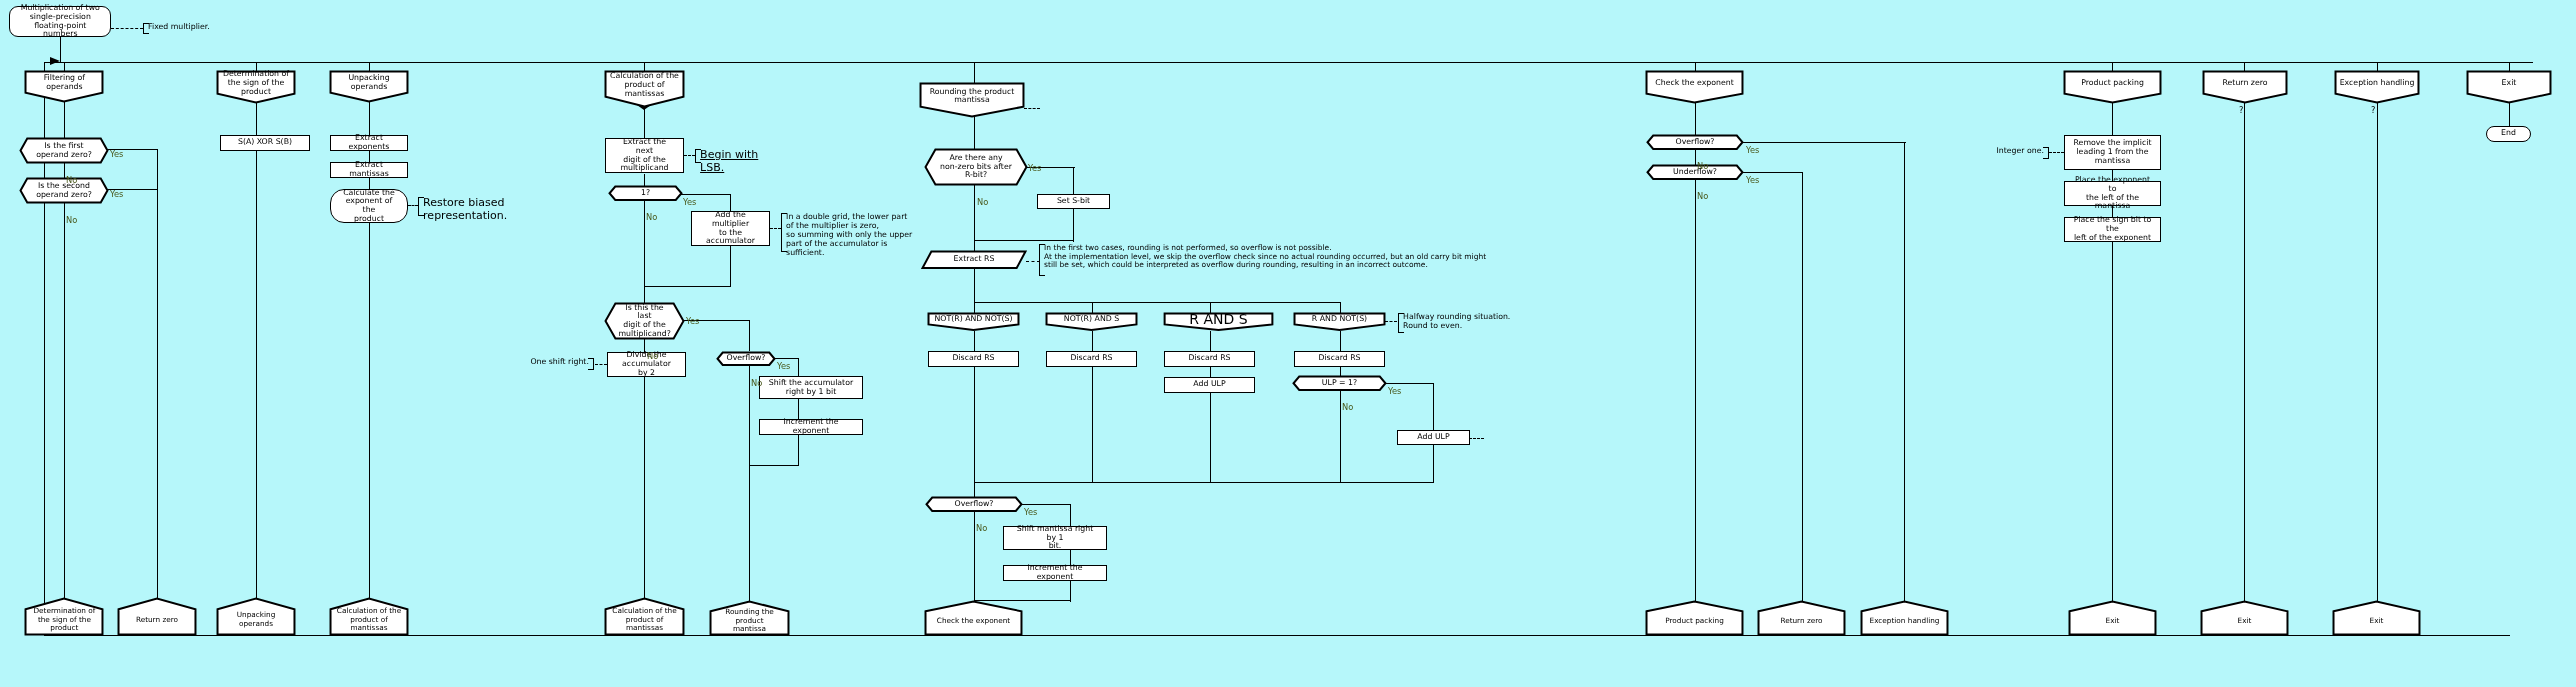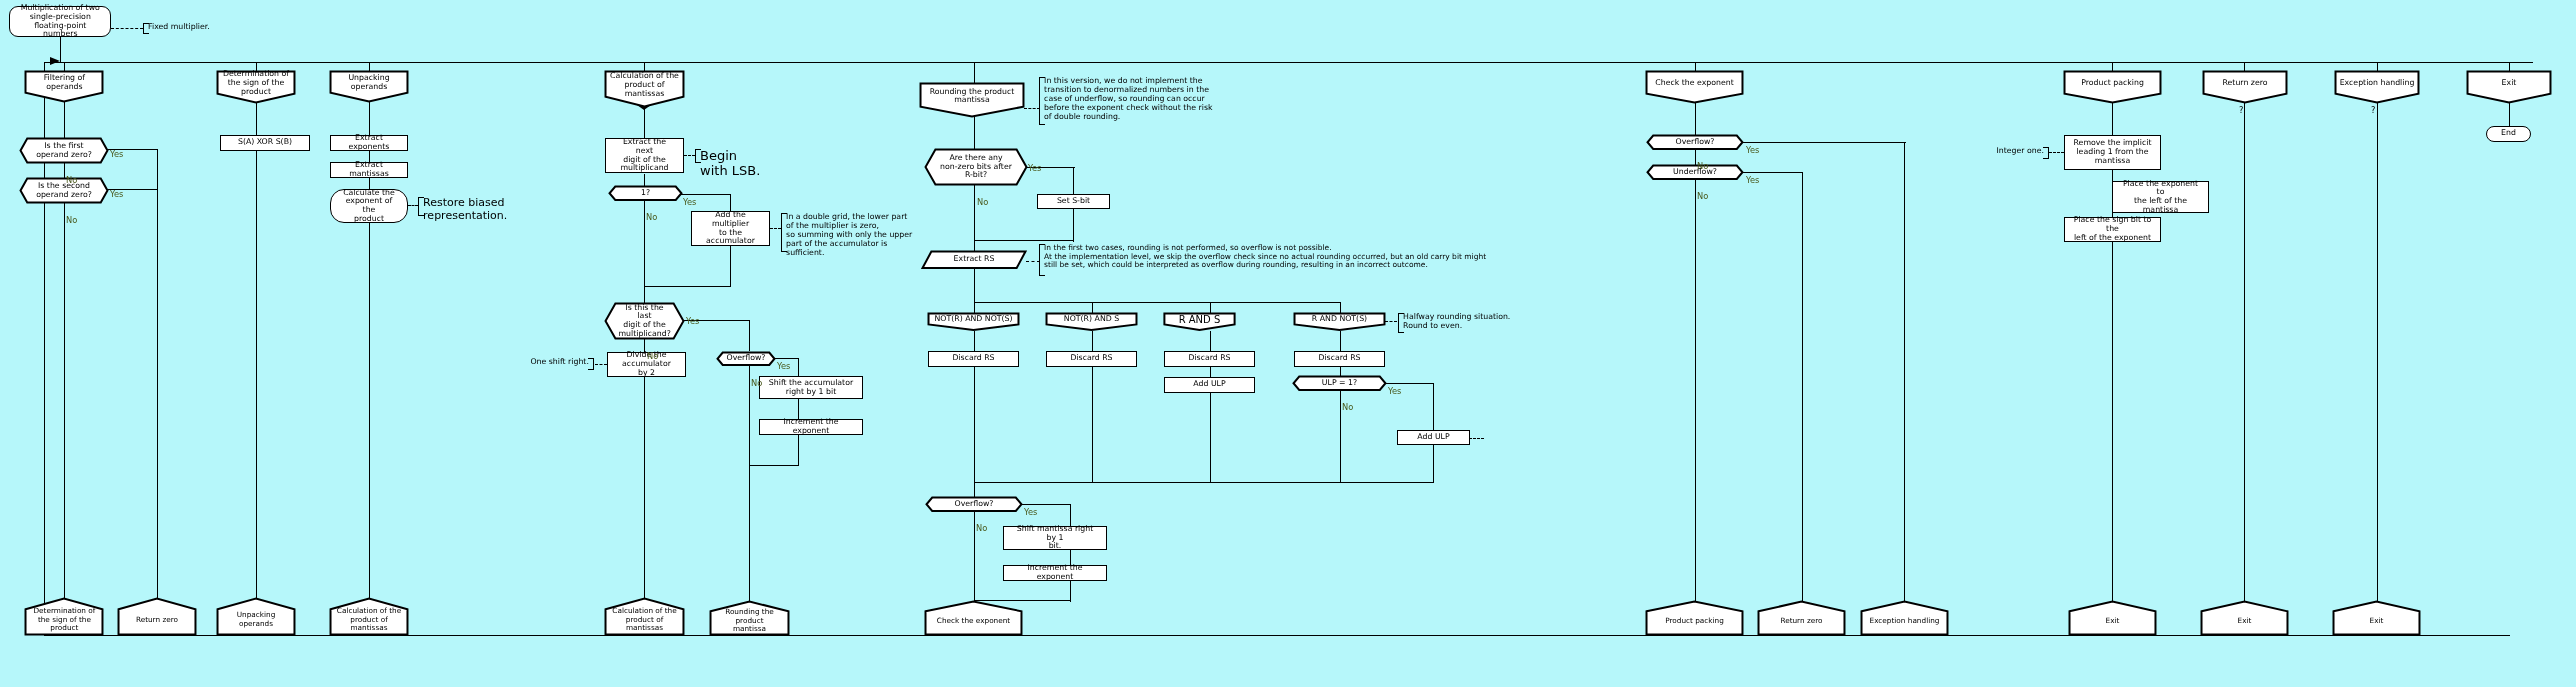--- a/index.html
+++ b/index.html
@@ -225,21 +225,21 @@
   </div>
   <div class="arrow down" style="left:637px;top:105px;"></div>
   <div class="ln lnv" style="left:644px;top:108px;height:31px;"></div>
 
   <div class="node" style="left:605px;top:138px;width:79px;height:35px;font-size:7.8px;">
     <span class="nlabel" style="white-space:pre-line">Extract the next
 digit of the
 multiplicand</span>
   </div>
   <div class="dash" style="left:684px;top:155px;width:11.4px;"></div>
-  <div class="note" style="left:695px;top:149px;width:67px;height:13.5px;font-size:13px;">Begin with LSB.</div>
+  <div class="note" style="left:695px;top:149px;width:67px;height:13.5px;font-size:11px;text-decoration:underline;">Begin with LSB.</div>
   <div class="ln lnv" style="left:644px;top:174px;height:13.5px;"></div>
 
   <div class="node hex" style="left:609px;top:186px;width:73px;height:14.5px;font-size:7.8px;">
     <svg class="svgfill" viewBox="0 0 140 28" preserveAspectRatio="none">
       <polygon points="12,1 128,1 139,14 128,27 12,27 1,14" fill="#ffffff" stroke="#000" stroke-width="2" vector-effect="non-scaling-stroke"></polygon>
     </svg>
     <span class="nlabel">1?</span>
   </div>
   <div class="lbl" style="left:683px;top:185px;">Yes</div>
   <div class="lbl" style="left:646px;top:200px;">No</div>
@@ -312,25 +312,20 @@
 
   <div class="node pent-down" style="left:920px;top:83px;width:104px;height:34px;font-size:7.8px;">
     <svg class="svgfill" viewBox="0 0 200 66" preserveAspectRatio="none">
       <polygon points="1,1 199,1 199,46 100,65 1,46" fill="#ffffff" stroke="#000" stroke-width="2" vector-effect="non-scaling-stroke"></polygon>
     </svg>
     <span class="nlabel" style="white-space:pre-line">Rounding the product
 mantissa</span>
   </div>
   <div class="ln lnv" style="left:974px;top:71px;height:12.4px;"></div>
   <div class="dash" style="left:1024px;top:108px;width:15.5px;"></div>
-  <div class="note" style="left:1039px;top:77px;width:176px;height:48px;font-size:7.8px;">In this version, we do not implement the
-transition to denormalized numbers in the
-case of underflow, so rounding can occur
-before the exponent check without the risk
-of double rounding.</div>
   <div class="ln lnv" style="left:974px;top:117px;height:33px;"></div>
 
   <div class="node hex" style="left:925px;top:149px;width:102px;height:36px;font-size:7.8px;justify-content:center;">
     <svg class="svgfill" viewBox="0 0 196 70" preserveAspectRatio="none">
       <polygon points="20,1 176,1 195,35 176,69 20,69 1,35" fill="#ffffff" stroke="#000" stroke-width="2" vector-effect="non-scaling-stroke"></polygon>
     </svg>
     <span class="nlabel" style="white-space:pre-line">Are there any
 non-zero bits after
 R-bit?</span>
   </div>
@@ -381,21 +376,21 @@
       <polygon points="1,1 175,1 175,22 88,33 1,22" fill="#ffffff" stroke="#000" stroke-width="2" vector-effect="non-scaling-stroke"></polygon>
     </svg>
     <span class="nlabel" style="margin-bottom:4.1px;">NOT(R) AND S</span>
   </div>
   <div class="ln lnv" style="left:1092px;top:331px;height:20px;"></div>
   <div class="node" style="left:1046px;top:351px;width:91px;height:15.5px;font-size:7.8px;">
     <span class="nlabel">Discard RS</span>
   </div>
   <div class="ln lnv" style="left:1092px;top:366px;height:117px;"></div>
 
-  <div class="node pent-down" style="left:1164px;top:313px;width:71px;height:17.6px;font-size:10px;">
+  <div class="node pent-down" style="left:1164px;top:313px;width:109px;height:17.6px;font-size:14px;">
     <svg class="svgfill" viewBox="0 0 176 34" preserveAspectRatio="none">
       <polygon points="1,1 175,1 175,22 88,33 1,22" fill="#ffffff" stroke="#000" stroke-width="2" vector-effect="non-scaling-stroke"></polygon>
     </svg>
     <span class="nlabel" style="margin-bottom:4.1px;">R AND S</span>
   </div>
   <div class="ln lnv" style="left:1210px;top:331px;height:20px;"></div>
   <div class="node" style="left:1164px;top:351px;width:91px;height:15.5px;font-size:7.8px;">
     <span class="nlabel">Discard RS</span>
   </div>
   <div class="ln lnv" style="left:1210px;top:366px;height:11.4px;"></div>
@@ -504,21 +499,21 @@
 
   <div class="node" style="left:2064px;top:135px;width:97px;height:35px;font-size:7.8px;">
     <span class="nlabel" style="white-space:pre-line">Remove the implicit
 leading 1 from the
 mantissa</span>
   </div>
   <div class="dash" style="left:2049px;top:152px;width:14.5px;"></div>
   <div class="note rightbar" style="left:1992px;top:147px;width:57px;height:12.4px;font-size:7.8px;">Integer one.</div>
   <div class="ln lnv" style="left:2112px;top:170px;height:11.4px;"></div>
 
-  <div class="node" style="left:2064px;top:181px;width:97px;height:32px;font-size:7.8px;margin-left:48px;">
+  <div class="node" style="left:2064px;top:181px;width:97px;height:25px;font-size:7.8px;">
     <span class="nlabel" style="white-space:pre-line">Place the exponent to
 the left of the mantissa</span>
   </div>
   <div class="ln lnv" style="left:2112px;top:206px;height:11.4px;"></div>
 
   <div class="node" style="left:2064px;top:217px;width:97px;height:25px;font-size:7.8px;">
     <span class="nlabel" style="white-space:pre-line">Place the sign bit to the
 left of the exponent</span>
   </div>
   <div class="ln lnv" style="left:2112px;top:242px;height:372px;"></div>

